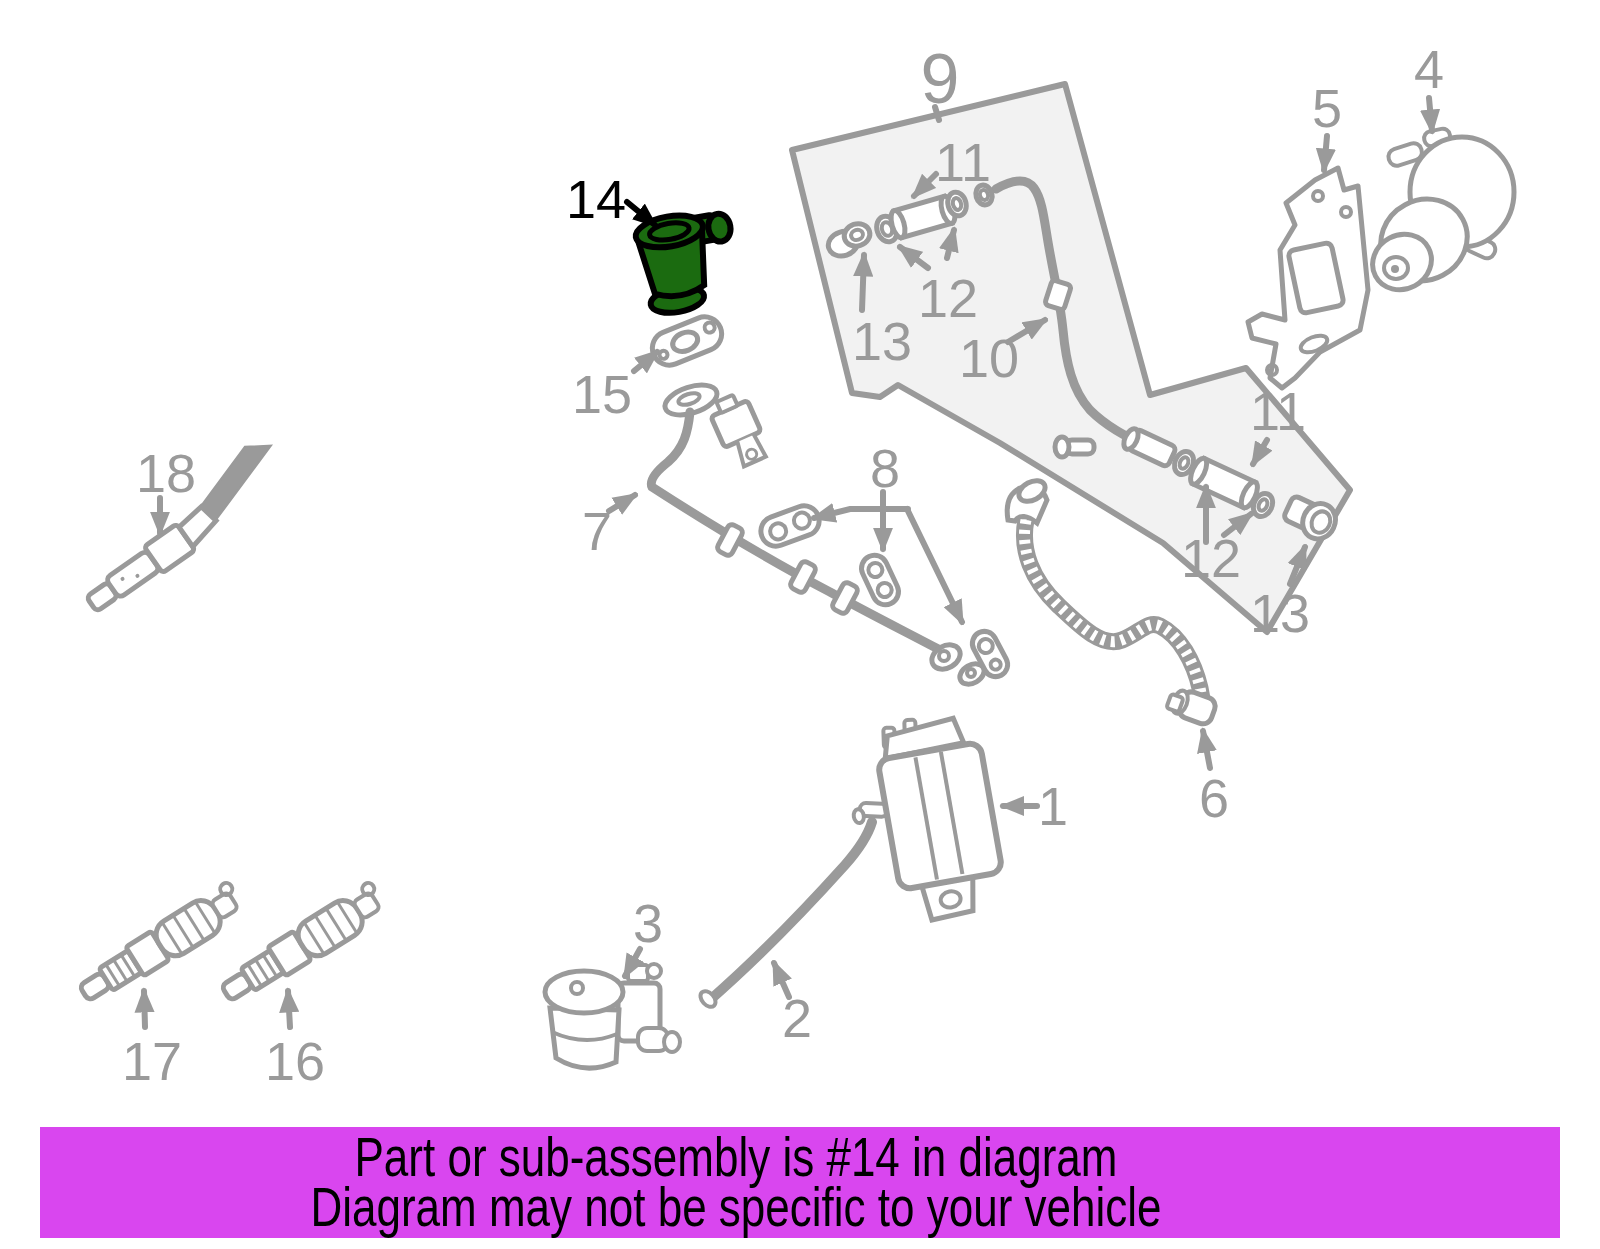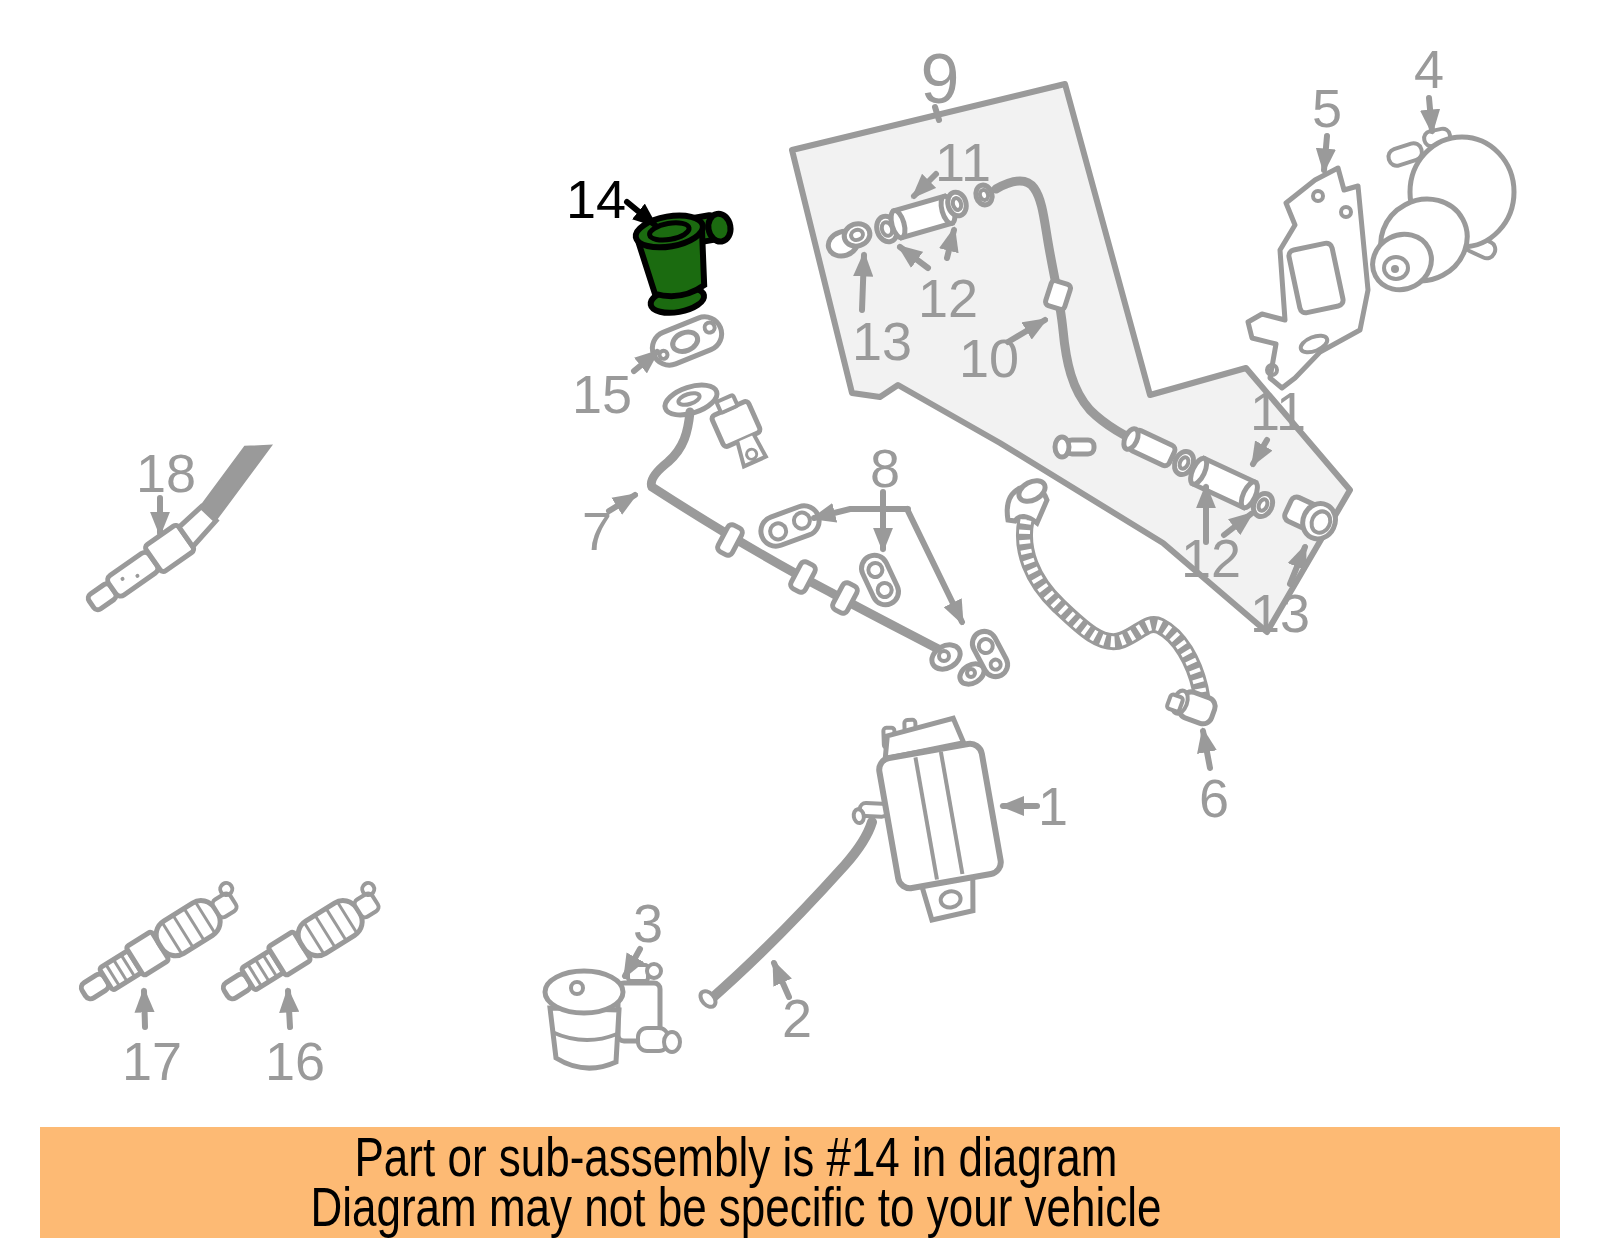--- a/index.html
+++ b/index.html
@@ -6,21 +6,21 @@
   body{
     width:1600px;height:1249px;position:relative;background:#ffffff;
     font-family:"Liberation Sans",sans-serif;overflow:hidden;
   }
   svg.diagram{position:absolute;left:0;top:0;}
   .lbl{font-family:"Liberation Sans",sans-serif;fill:#9a9a9a;font-size:54px;}
   .lbl-big{font-size:70px;}
   .lbl-black{fill:#000000;}
   .banner{
     position:absolute;left:40px;top:1127px;width:1520px;height:111px;
-    background:#fdba74;color:#000000;text-align:center;
+    background:#d946ef;color:#000000;text-align:center;
     box-sizing:border-box;padding:5px 128px 0 0;
   }
   .banner-line{
     font-size:55px;line-height:50px;white-space:nowrap;
     transform:scaleX(0.8);
   }
 </style>
 </head>
 <body>
 

